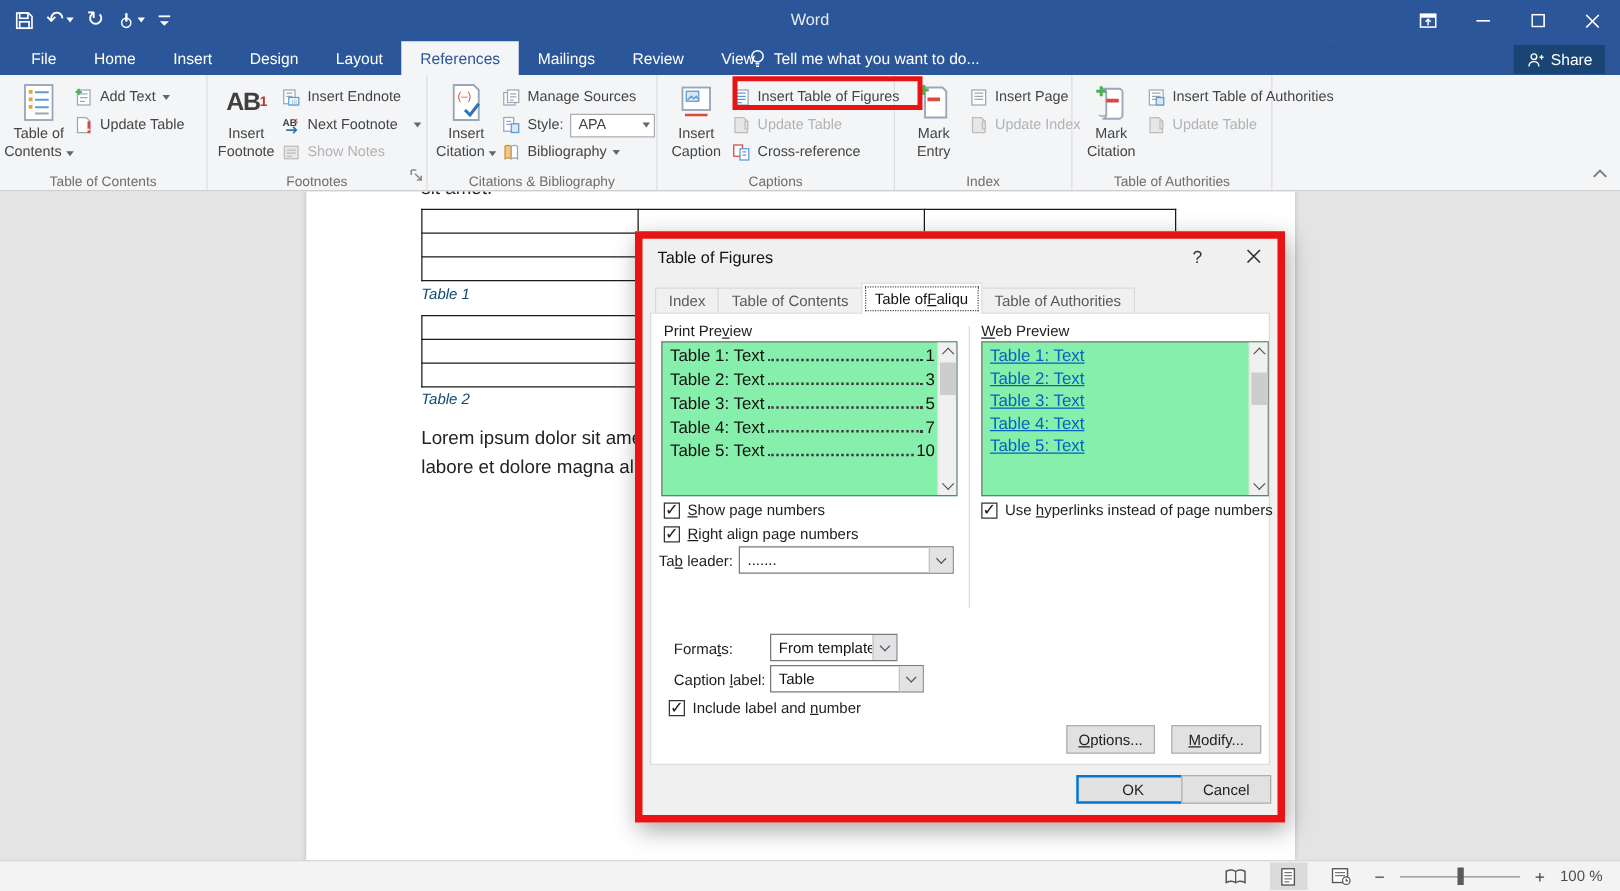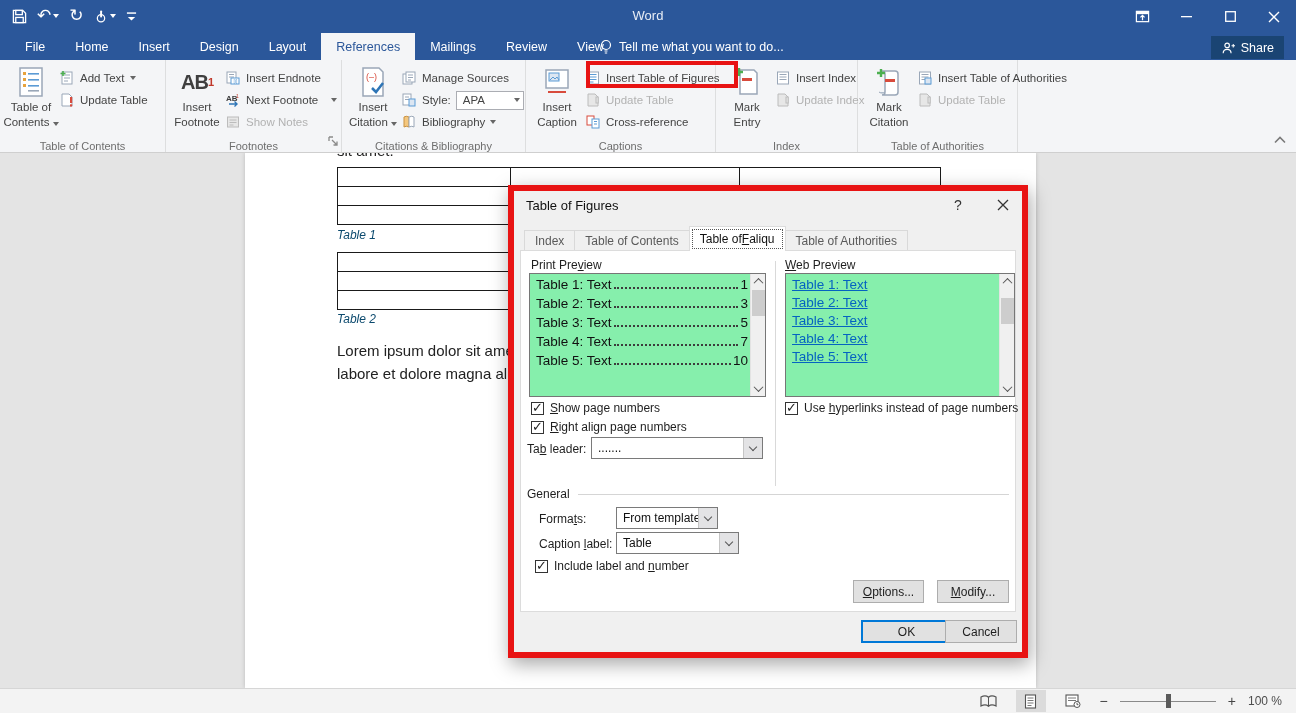--- a/index.html
+++ b/index.html
@@ -406,21 +406,21 @@
           </span>
         <span class="btxt">Mark</span>
         <span class="btxt">Entry</span>
       </div>
       <div class="smallcol">
         <div class="smallbtn">
           <svg class="ic16" viewBox="0 0 16 16">
               <rect x="2.5" y="2" width="11" height="12" fill="#fff" stroke="#9aa7b8"></rect>
               <path d="M4.5 4.5 h7 M4.5 7 h7 M4.5 9.5 h7" stroke="#9aa7b8"></path>
             </svg>
-          <span>Insert Index</span>
+          <span>Insert Page</span>
         </div>
         <div class="smallbtn disabled">
           <svg class="ic16" viewBox="0 0 16 16">
               <path d="M3 2 h7 l3 3 v9 h-10 z" fill="#eee" stroke="#bcbcbc"></path>
               <rect x="11" y="5" width="2.2" height="6" fill="#bcbcbc"></rect>
             </svg>
           <span>Update Index</span>
         </div>
       </div>
       <div class="rgroup-label">Index</div>
@@ -627,24 +627,20 @@
       </div>
 
       <div class="plabel" style="left:6px; top:191px;"><span>Ta</span><u>b</u><span> leader:</span></div>
       <div class="combo" style="left:70px; top:186px; width:172px;">
         <span class="cval">.......</span>
         <span class="carr">
             <span class="cv"></span>
           </span>
       </div>
 
-      <div class="grphdr" style="left:6px; top:236px;">
-        <span>General</span>
-        <span class="gline"></span>
-      </div>
 
       <div class="plabel" style="left:18px; top:261px;"><span>Forma</span><u>t</u><span>s:</span></div>
       <div class="combo" style="left:95px; top:256px; width:102px;">
         <span class="cval">From template</span>
         <span class="carr">
             <span class="cv"></span>
           </span>
       </div>
 
       <div class="plabel" style="left:18px; top:286px;"><span>Caption </span><u>l</u><span>abel:</span></div>

